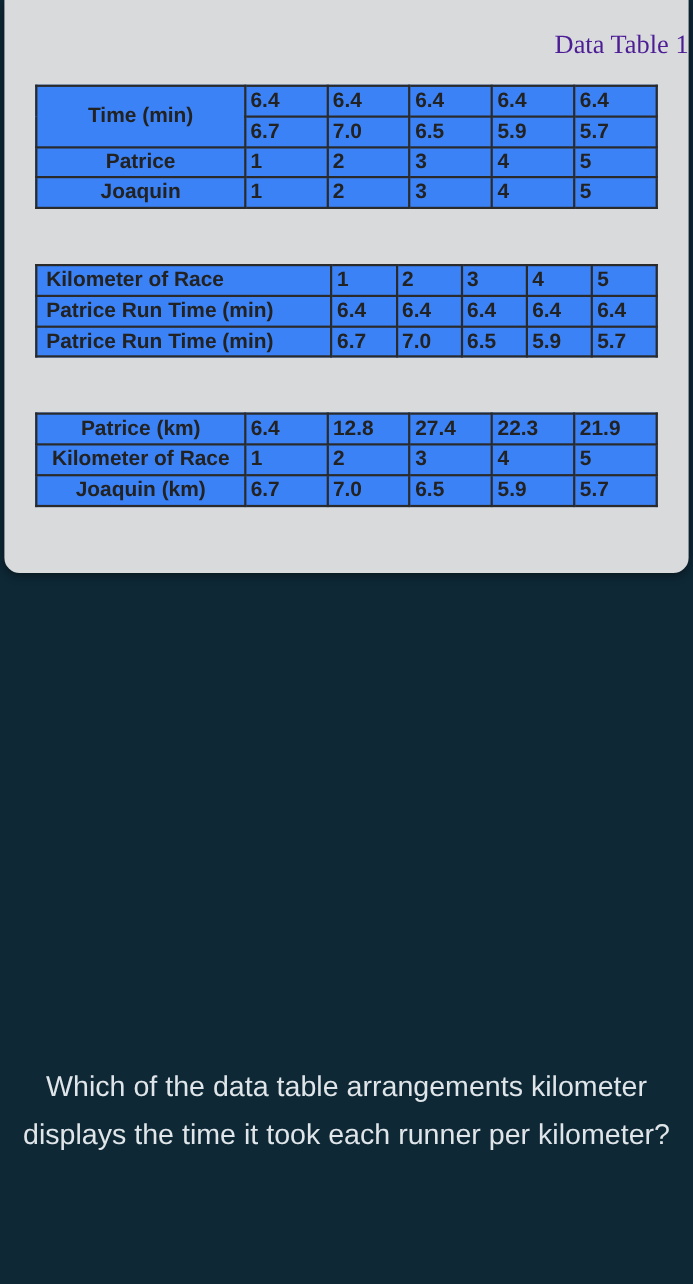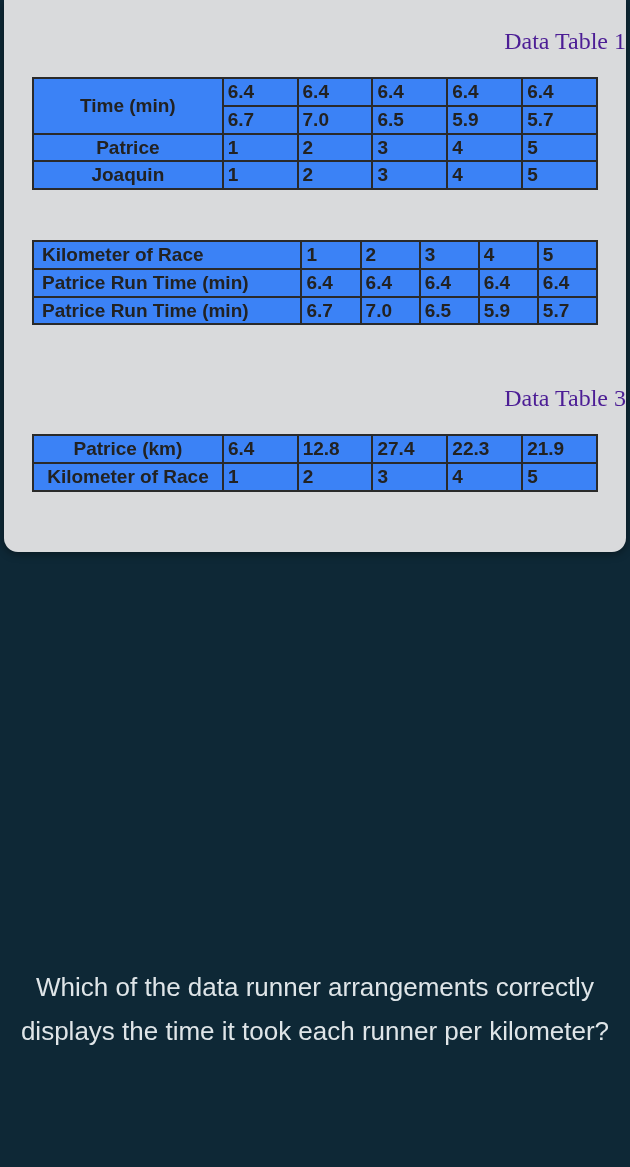--- a/index.html
+++ b/index.html
@@ -139,37 +139,44 @@
       <td class="val">7.0</td>
       <td class="val">6.5</td>
       <td class="val">5.9</td>
       <td class="val">5.7</td>
     </tr>
   </tbody>
     </table>
 
   <div style="height:30px"></div>
 
-  <div class="title">Data Table 3</div>
   <table class="t3">
     <tbody>
         <tr>
       <td class="label">Patrice (km)</td>
       <td class="val">6.4</td>
       <td class="val">12.8</td>
       <td class="val">27.4</td>
       <td class="val">22.3</td>
       <td class="val">21.9</td>
     </tr>
     <tr>
       <td class="label">Kilometer of Race</td>
       <td class="val">1</td>
       <td class="val">2</td>
       <td class="val">3</td>
       <td class="val">4</td>
       <td class="val">5</td>
     </tr>
+    <tr>
+      <td class="label">Joaquin (km)</td>
+      <td class="val">6.7</td>
+      <td class="val">7.0</td>
+      <td class="val">6.5</td>
+      <td class="val">5.9</td>
+      <td class="val">5.7</td>
+    </tr>
   </tbody>
     </table>
 
 </div>
 
-<div class="question">Which of the data runner arrangements correctly displays the time it took each runner per kilometer?</div>
+<div class="question">Which of the data table arrangements kilometer displays the time it took each runner per kilometer?</div>
 
 </body></html>

